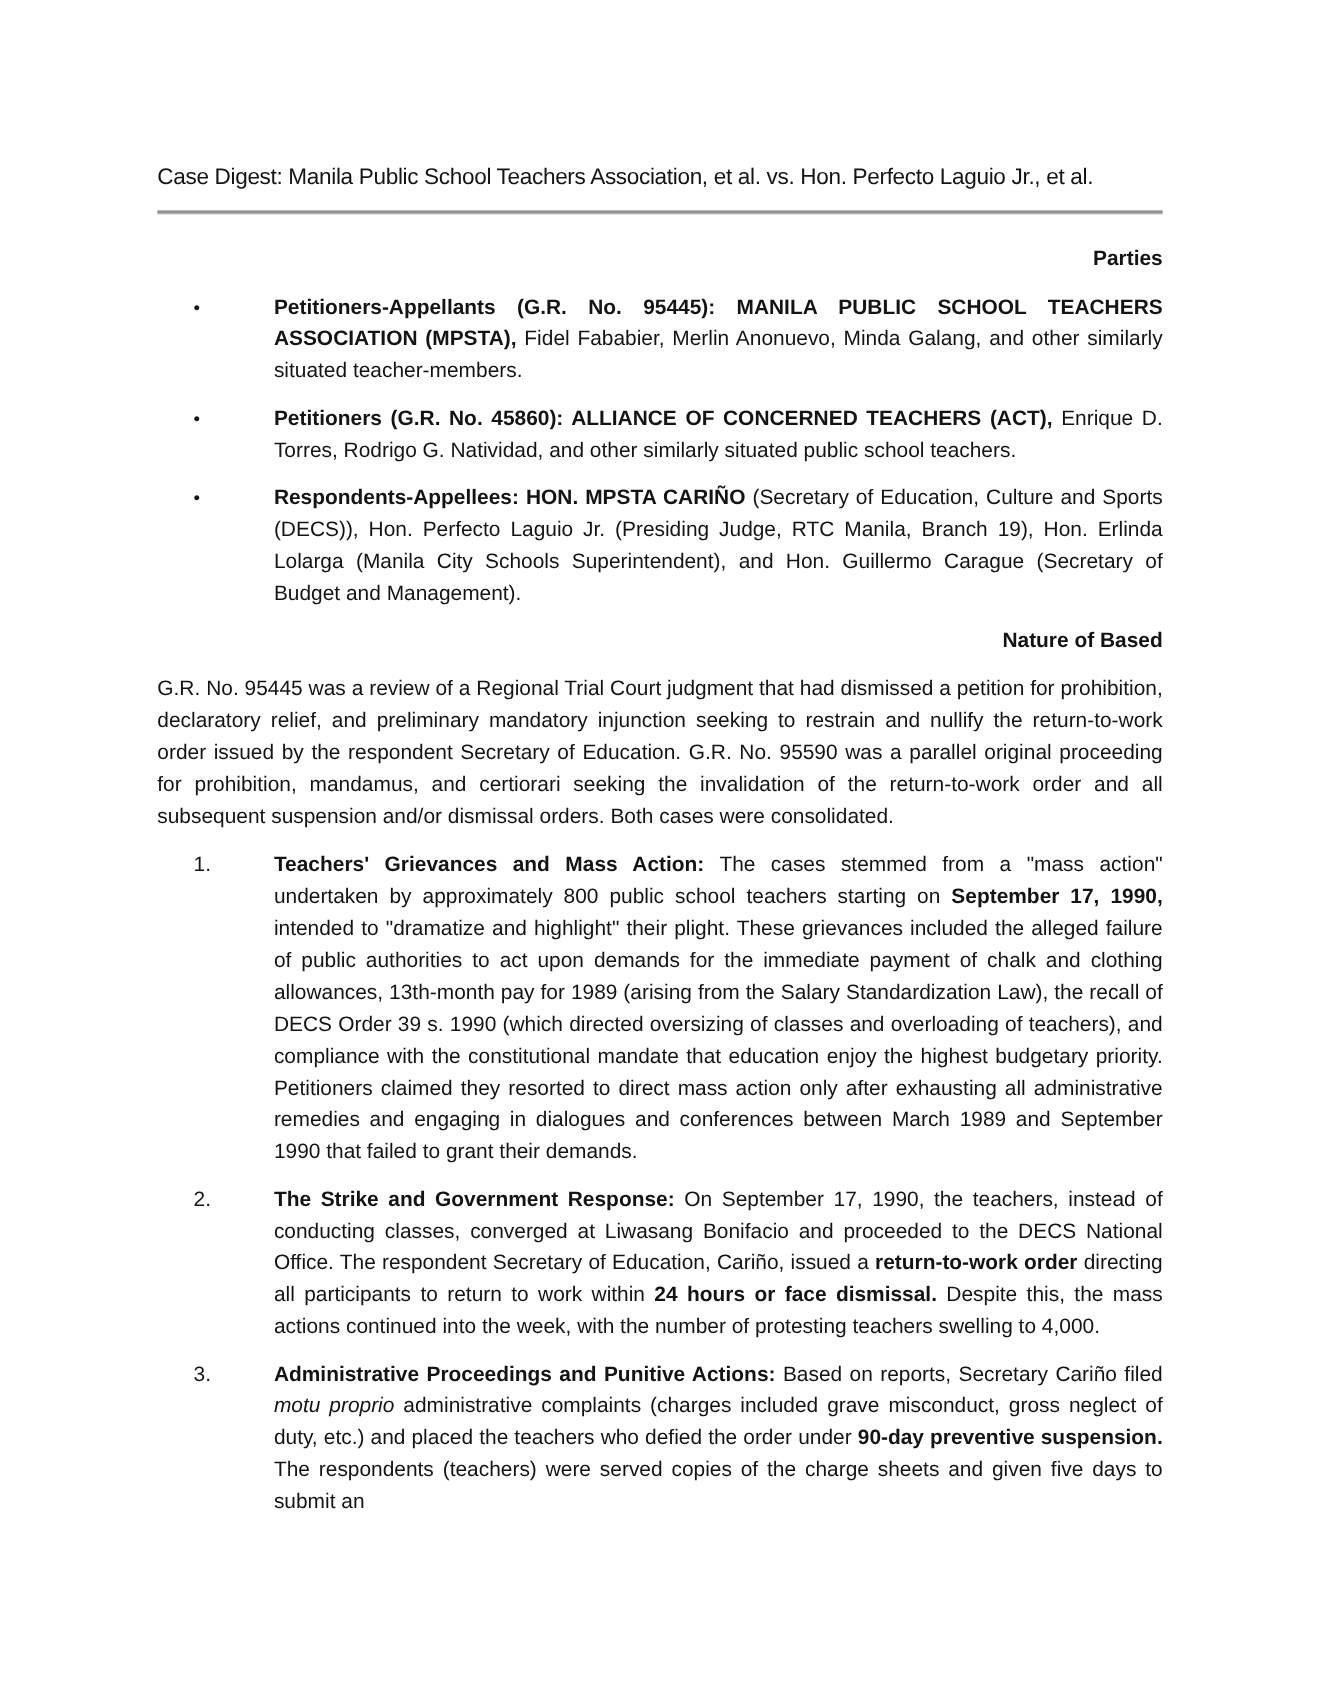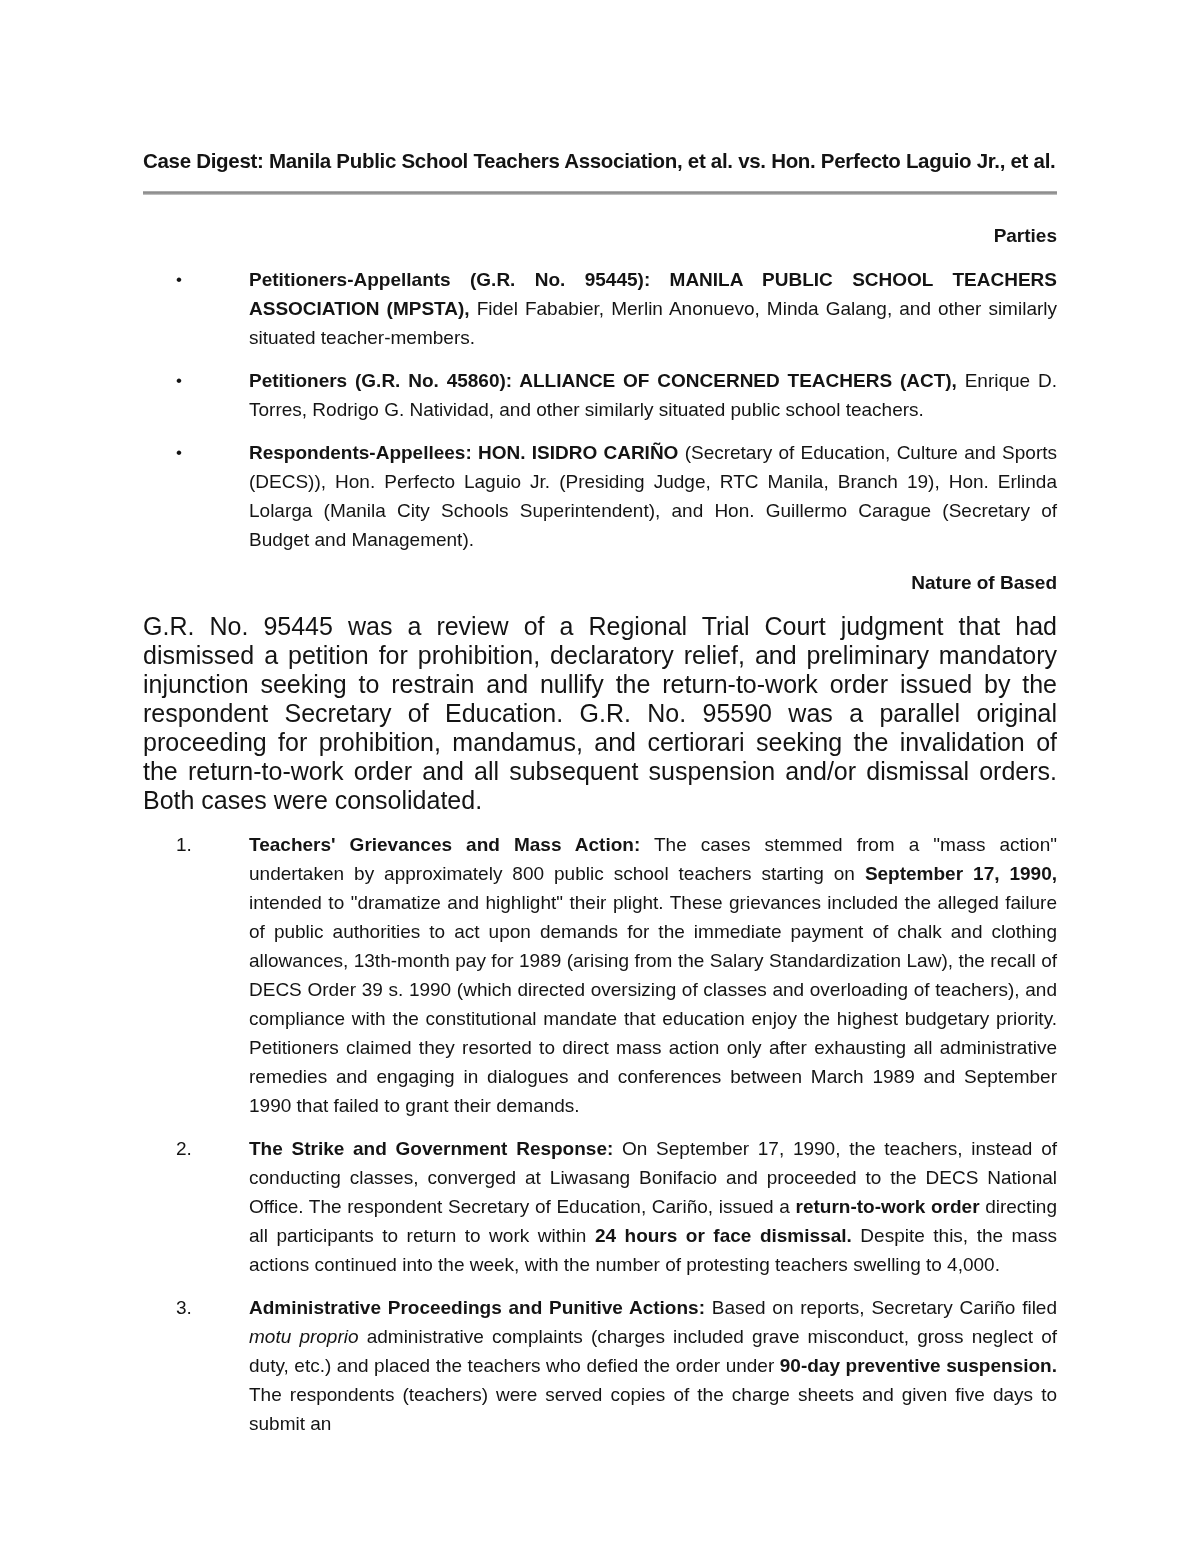--- a/index.html
+++ b/index.html
@@ -14,21 +14,21 @@
   .page {
     width: 1200px;
     height: 1553px;
     padding: 146px 143px 0 143px;
     overflow: hidden;
     background: #ffffff;
   }
   .doc-title {
     font-size: 20.5px;
     line-height: 30px;
-    font-weight: bold;
+    font-weight: normal;
     letter-spacing: -0.3px;
     white-space: nowrap;
     margin-bottom: 15px;
   }
   .doc-subtitle {
     font-size: 20px;
     line-height: 30px;
     font-weight: bold;
     font-style: italic;
     letter-spacing: -0.2px;
@@ -41,21 +41,21 @@
     margin-bottom: 26px;
   }
   .section-heading {
     font-size: 19px;
     line-height: 29px;
     font-weight: bold;
     margin: 0 0 15px 0;
     text-align: right;
   }
   .body-par {
-    font-size: 25px;
+    font-size: 19px;
     line-height: 29px;
     text-align: justify;
     margin: 0 0 15px 0;
   }
   .list { list-style: none; margin: 0 0 1px 0; }
   .list-item {
     display: flex;
     font-size: 19px;
     line-height: 29px;
     margin-bottom: 14px;
@@ -90,21 +90,21 @@
     <div class="list-item">
       <span class="marker bullet">•</span>
       <span class="item-text"><b>Petitioners-Appellants (G.R. No. 95445): MANILA PUBLIC SCHOOL TEACHERS ASSOCIATION (MPSTA),</b><span> Fidel Fababier, Merlin Anonuevo, Minda Galang, and other similarly situated teacher-members.</span></span>
     </div>
     <div class="list-item">
       <span class="marker bullet">•</span>
       <span class="item-text"><b>Petitioners (G.R. No. 45860): ALLIANCE OF CONCERNED TEACHERS (ACT),</b><span> Enrique D. Torres, Rodrigo G. Natividad, and other similarly situated public school teachers.</span></span>
     </div>
     <div class="list-item">
       <span class="marker bullet">•</span>
-      <span class="item-text"><b>Respondents-Appellees: HON. ISIDRO CARIÑO</b><span> (Secretary of Education, Culture and Sports (DECS)), Hon. Perfecto Laguio Jr. (Presiding Judge, RTC Manila, Branch 19), Hon. Erlinda Lolarga (Manila City Schools Superintendent), and Hon. Guillermo Carague (Secretary of Budget and Management).</span></span>
+      <span class="item-text"><b>Respondents-Appellees: HON. MPSTA CARIÑO</b><span> (Secretary of Education, Culture and Sports (DECS)), Hon. Perfecto Laguio Jr. (Presiding Judge, RTC Manila, Branch 19), Hon. Erlinda Lolarga (Manila City Schools Superintendent), and Hon. Guillermo Carague (Secretary of Budget and Management).</span></span>
     </div>
   </div>
 
   <h2 class="section-heading">Nature of Based</h2>
 
   <p class="body-par">G.R. No. 95445 was a review of a Regional Trial Court judgment that had dismissed a petition for prohibition, declaratory relief, and preliminary mandatory injunction seeking to restrain and nullify the return-to-work order issued by the respondent Secretary of Education. G.R. No. 95590 was a parallel original proceeding for prohibition, mandamus, and certiorari seeking the invalidation of the return-to-work order and all subsequent suspension and/or dismissal orders. Both cases were consolidated.</p>
 
 
   <div class="list">
     <div class="list-item">

